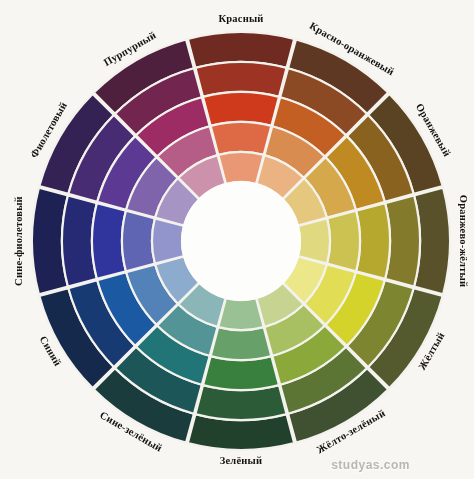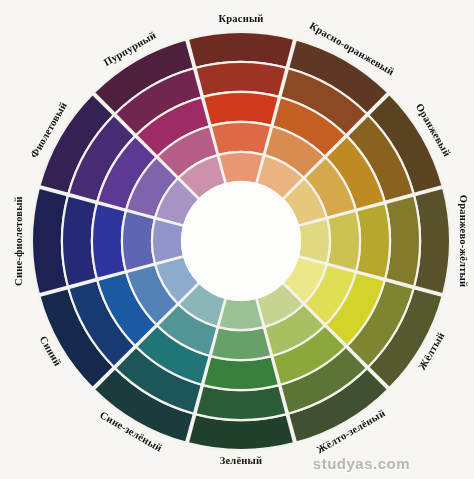--- a/index.html
+++ b/index.html
@@ -28,21 +28,21 @@
     font-weight:700;
     font-size:10.5px;
     fill:#15120f;
     letter-spacing:0.2px;
   }
   #watermark{
     position:absolute;
     right:8px;bottom:7px;
     font-family:"Liberation Sans", sans-serif;
     font-weight:700;
-    font-size:15px;
+    font-size:12px;
     color:#b9b7b1;
     letter-spacing:0.5px;
     text-shadow:0 1px 0 #ffffff;
     user-select:none;
   }
 </style>
 </head>
 <body>
 
 <div id="stage">

